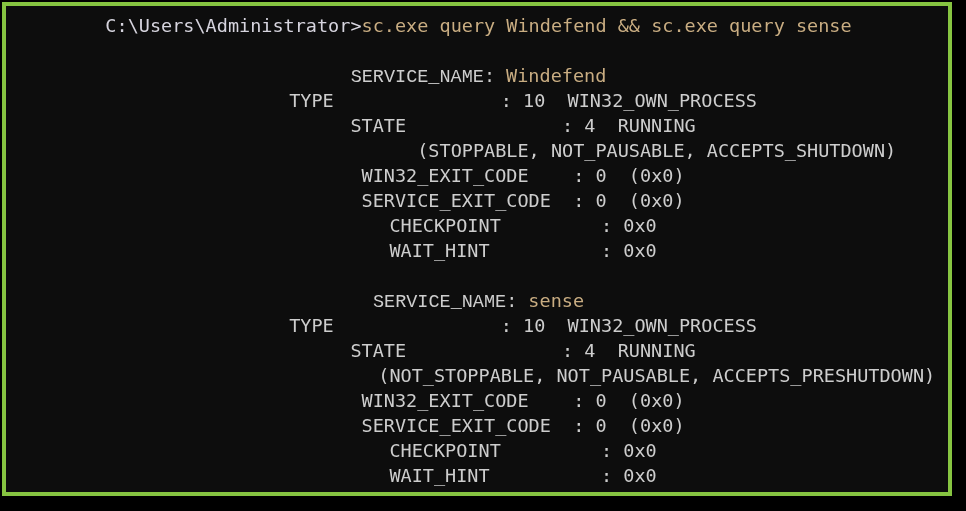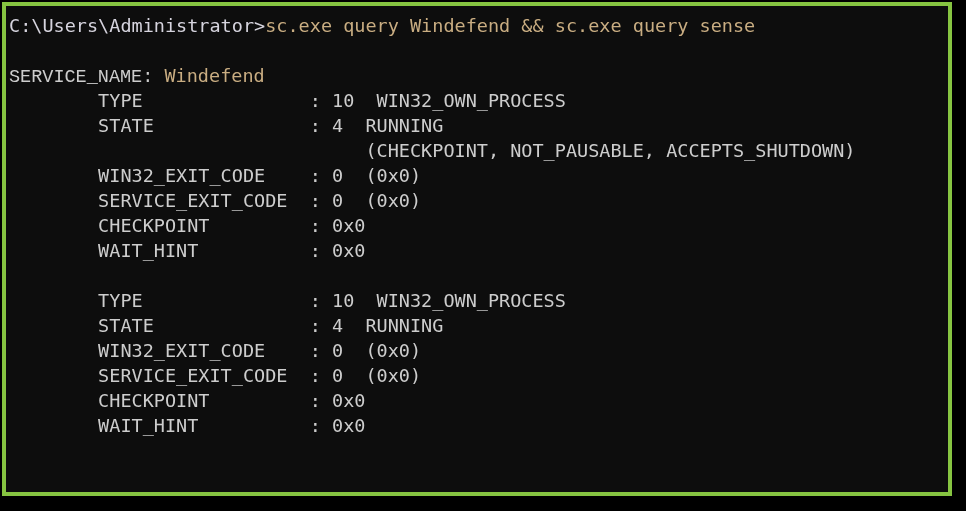--- a/index.html
+++ b/index.html
@@ -3,21 +3,21 @@
 <meta charset="utf-8">
 <style>
   :root {
     --page-bg: #000000;
     --terminal-bg: #0d0d0d;
     --border: #86c441;
     --text: #cdcdcd;
     --prompt: #d6d4de;
     --accent: #c9ad82;
   }
-  * { margin: 0; padding: 0; box-sizing: border-box; }
+  * { margin: 0; padding: 0; box-sizing: border-box; text-align: center; }
   html, body {
     width: 966px;
     height: 511px;
     background: var(--page-bg);
     overflow: hidden;
     font-family: "DejaVu Sans Mono", "Liberation Mono", monospace;
   }
   .terminal {
     position: absolute;
     left: 2px;
@@ -46,28 +46,30 @@
 
 <div class="terminal">
 
   <div class="line"><span class="prompt-path">C:\Users\Administrator&gt;</span><span class="accent">sc.exe query Windefend &amp;&amp; sc.exe query sense</span></div>
 
   <div class="line"></div>
 
   <div class="line"><span class="label">SERVICE_NAME: </span><span class="accent">Windefend</span></div>
   <div class="line">        TYPE               : 10  WIN32_OWN_PROCESS</div>
   <div class="line">        STATE              : 4  RUNNING</div>
-  <div class="line">                                (CHECKPOINT, NOT_PAUSABLE, ACCEPTS_SHUTDOWN)</div>
+  <div class="line">                                (STOPPABLE, NOT_PAUSABLE, ACCEPTS_SHUTDOWN)</div>
   <div class="line">        WIN32_EXIT_CODE    : 0  (0x0)</div>
   <div class="line">        SERVICE_EXIT_CODE  : 0  (0x0)</div>
   <div class="line">        CHECKPOINT         : 0x0</div>
   <div class="line">        WAIT_HINT          : 0x0</div>
 
   <div class="line"></div>
 
+  <div class="line"><span class="label">SERVICE_NAME: </span><span class="accent">sense</span></div>
   <div class="line">        TYPE               : 10  WIN32_OWN_PROCESS</div>
   <div class="line">        STATE              : 4  RUNNING</div>
+  <div class="line">                                (NOT_STOPPABLE, NOT_PAUSABLE, ACCEPTS_PRESHUTDOWN)</div>
   <div class="line">        WIN32_EXIT_CODE    : 0  (0x0)</div>
   <div class="line">        SERVICE_EXIT_CODE  : 0  (0x0)</div>
   <div class="line">        CHECKPOINT         : 0x0</div>
   <div class="line">        WAIT_HINT          : 0x0</div>
 
 </div>
 
 </body></html>

